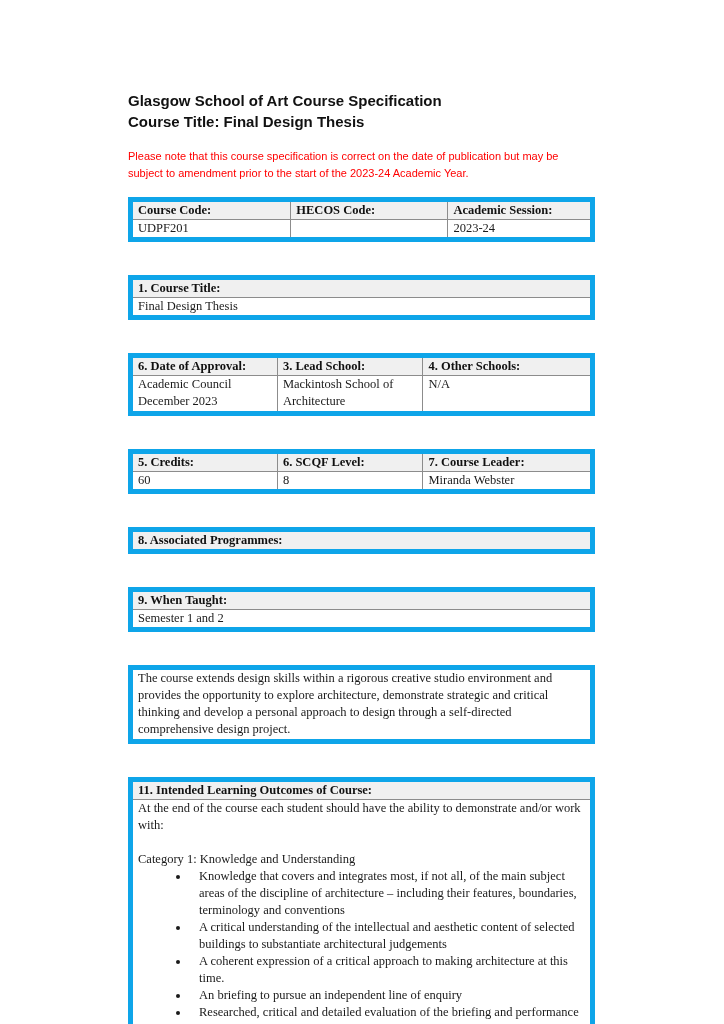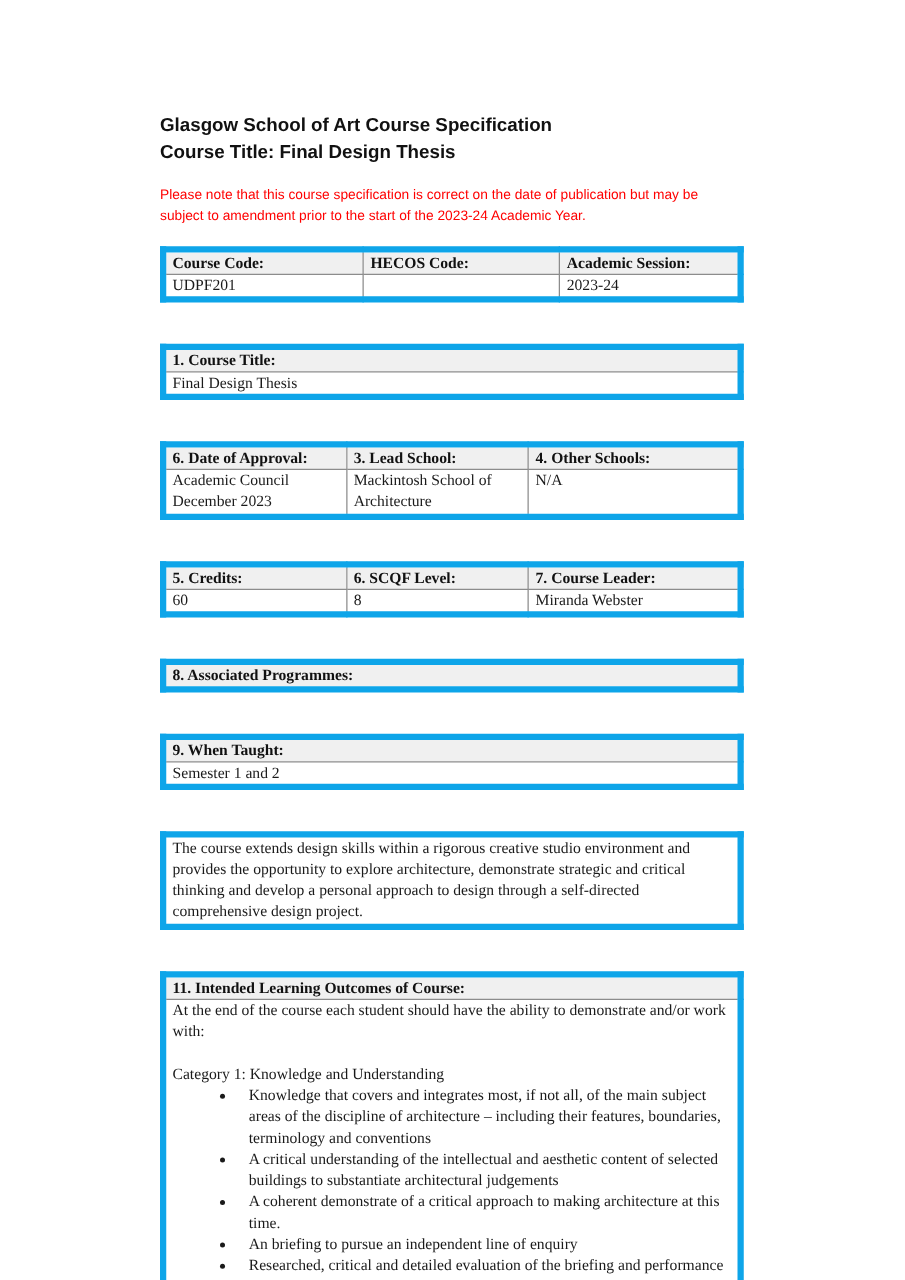--- a/index.html
+++ b/index.html
@@ -181,21 +181,21 @@
         <th>11. Intended Learning Outcomes of Course:</th>
       </tr>
       <tr>
         <td class="cell-multiline">
           <div>At the end of the course each student should have the ability to demonstrate and/or work with:</div>
           <div class="blank-line"></div>
           <div>Category 1: Knowledge and Understanding</div>
           <ul class="ilo-bullets">
             <li>Knowledge that covers and integrates most, if not all, of the main subject areas of the discipline of architecture – including their features, boundaries, terminology and conventions</li>
             <li>A critical understanding of the intellectual and aesthetic content of selected buildings to substantiate architectural judgements</li>
-            <li>A coherent demonstrate of a critical approach to making architecture at this time.</li>
+            <li>A coherent expression of a critical approach to making architecture at this time.</li>
             <li>An briefing to pursue an independent line of enquiry</li>
             <li>Researched, critical and detailed evaluation of the briefing and performance of buildings applied to the self-directed design project.</li>
           </ul>
         </td>
       </tr>
     </tbody>
       </table>
 
   </div>
 </div>

